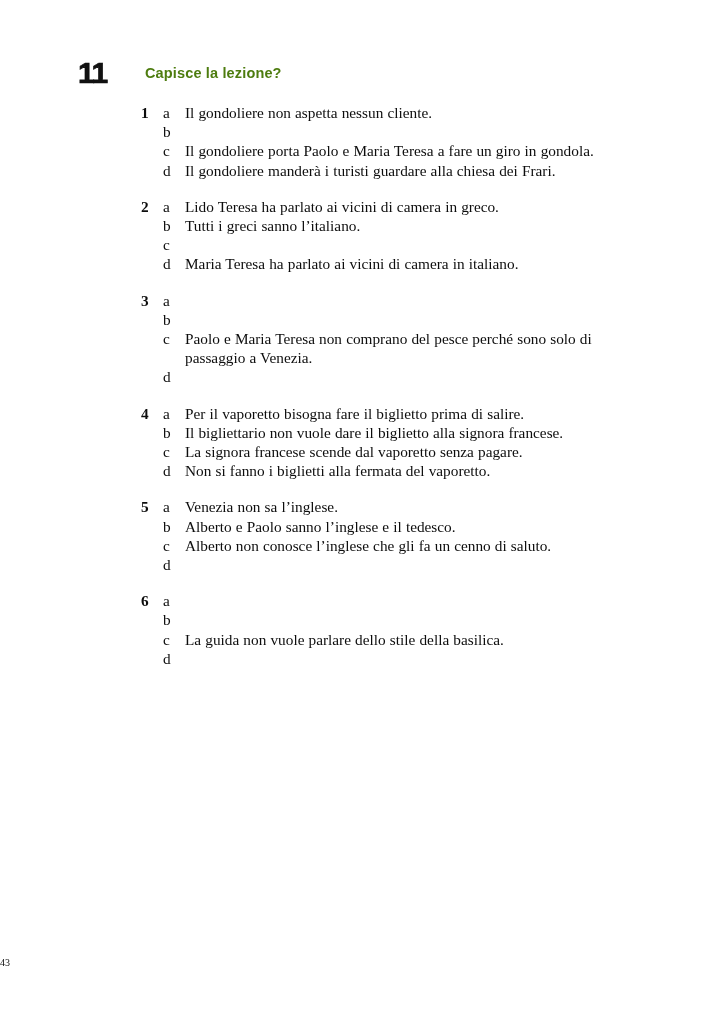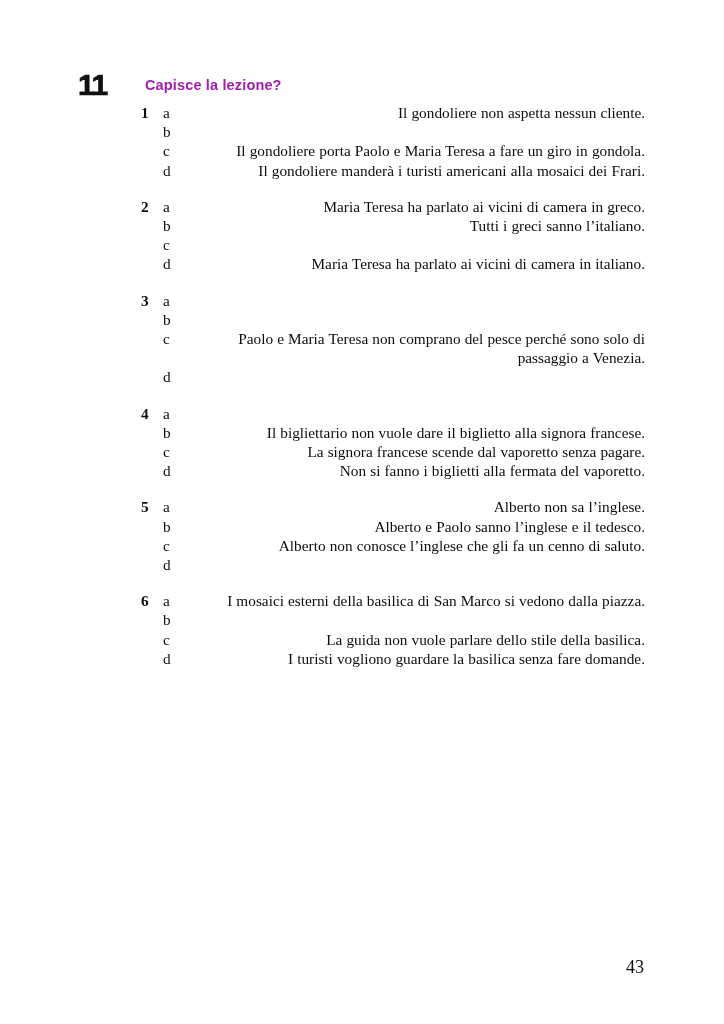--- a/index.html
+++ b/index.html
@@ -16,21 +16,20 @@
     color: #0d0d0d;
   }
 
   
   .header {
     position: absolute;
     left: 0;
     top: 58px;
     width: 724px;
     height: 46px;
-    margin-top: 12px;
   }
   .chapter-number {
     position: absolute;
     left: 78px;
     top: 0px;
     font-family: "Liberation Sans", sans-serif;
     font-weight: bold;
     font-size: 30px;
     letter-spacing: -1.5px;
     line-height: 1;
@@ -38,21 +37,21 @@
     -webkit-text-stroke: 0.7px #111111;
   }
   .section-title {
     position: absolute;
     left: 145px;
     top: 7px;
     font-family: "Liberation Sans", sans-serif;
     font-weight: bold;
     font-size: 14.5px;
     letter-spacing: 0.15px;
-    color: #a21caf;
+    color: #4d7c0f;
   }
 
   
   .questions {
     position: absolute;
     left: 0;
     top: 103px;
     width: 724px;
   }
   .question-block {
@@ -78,33 +77,33 @@
     font-weight: normal;
   }
   .opt-letter {
     width: 22px;
     flex: 0 0 22px;
     text-align: left;
   }
   .opt-text {
     flex: 1 1 auto;
     max-width: 460px;
-    text-align: right;
+    text-align: left;
     word-spacing: 0.3px;
   }
 
   
   .page-number {
     position: absolute;
     left: 0;
     top: 957px;
     width: 644px;
-    text-align: right;
+    text-align: left;
     font-family: "Liberation Serif", serif;
-    font-size: 18px;
+    font-size: 10px;
     color: #0d0d0d;
   }
 </style>
 </head>
 <body>
 
 <div class="page">
 
   <div class="header">
     <div class="chapter-number">11</div>
@@ -123,28 +122,28 @@
           <span class="opt-letter">b</span>
         </div>
         <div class="option-row">
           <span class="q-number blank"></span>
           <span class="opt-letter">c</span>
           <span class="opt-text">Il gondoliere porta Paolo e Maria Teresa a fare un giro in gondola.</span>
         </div>
         <div class="option-row">
           <span class="q-number blank"></span>
           <span class="opt-letter">d</span>
-          <span class="opt-text">Il gondoliere manderà i turisti americani alla mosaici dei Frari.</span>
+          <span class="opt-text">Il gondoliere manderà i turisti guardare alla chiesa dei Frari.</span>
         </div>
       </div>
       <div class="question-block">
         <div class="option-row">
           <span class="q-number">2</span>
           <span class="opt-letter">a</span>
-          <span class="opt-text">Maria Teresa ha parlato ai vicini di camera in greco.</span>
+          <span class="opt-text">Lido Teresa ha parlato ai vicini di camera in greco.</span>
         </div>
         <div class="option-row">
           <span class="q-number blank"></span>
           <span class="opt-letter">b</span>
           <span class="opt-text">Tutti i greci sanno l’italiano.</span>
         </div>
         <div class="option-row">
           <span class="q-number blank"></span>
           <span class="opt-letter">c</span>
         </div>
@@ -170,20 +169,21 @@
         </div>
         <div class="option-row">
           <span class="q-number blank"></span>
           <span class="opt-letter">d</span>
         </div>
       </div>
       <div class="question-block">
         <div class="option-row">
           <span class="q-number">4</span>
           <span class="opt-letter">a</span>
+          <span class="opt-text">Per il vaporetto bisogna fare il biglietto prima di salire.</span>
         </div>
         <div class="option-row">
           <span class="q-number blank"></span>
           <span class="opt-letter">b</span>
           <span class="opt-text">Il bigliettario non vuole dare il biglietto alla signora francese.</span>
         </div>
         <div class="option-row">
           <span class="q-number blank"></span>
           <span class="opt-letter">c</span>
           <span class="opt-text">La signora francese scende dal vaporetto senza pagare.</span>
@@ -191,55 +191,53 @@
         <div class="option-row">
           <span class="q-number blank"></span>
           <span class="opt-letter">d</span>
           <span class="opt-text">Non si fanno i biglietti alla fermata del vaporetto.</span>
         </div>
       </div>
       <div class="question-block">
         <div class="option-row">
           <span class="q-number">5</span>
           <span class="opt-letter">a</span>
-          <span class="opt-text">Alberto non sa l’inglese.</span>
+          <span class="opt-text">Venezia non sa l’inglese.</span>
         </div>
         <div class="option-row">
           <span class="q-number blank"></span>
           <span class="opt-letter">b</span>
           <span class="opt-text">Alberto e Paolo sanno l’inglese e il tedesco.</span>
         </div>
         <div class="option-row">
           <span class="q-number blank"></span>
           <span class="opt-letter">c</span>
           <span class="opt-text">Alberto non conosce l’inglese che gli fa un cenno di saluto.</span>
         </div>
         <div class="option-row">
           <span class="q-number blank"></span>
           <span class="opt-letter">d</span>
         </div>
       </div>
       <div class="question-block">
         <div class="option-row">
           <span class="q-number">6</span>
           <span class="opt-letter">a</span>
-          <span class="opt-text">I mosaici esterni della basilica di San Marco si vedono dalla piazza.</span>
         </div>
         <div class="option-row">
           <span class="q-number blank"></span>
           <span class="opt-letter">b</span>
         </div>
         <div class="option-row">
           <span class="q-number blank"></span>
           <span class="opt-letter">c</span>
           <span class="opt-text">La guida non vuole parlare dello stile della basilica.</span>
         </div>
         <div class="option-row">
           <span class="q-number blank"></span>
           <span class="opt-letter">d</span>
-          <span class="opt-text">I turisti vogliono guardare la basilica senza fare domande.</span>
         </div>
       </div>
     </div>
 
   <div class="page-number">43</div>
 
 </div>
 
 </body></html>

